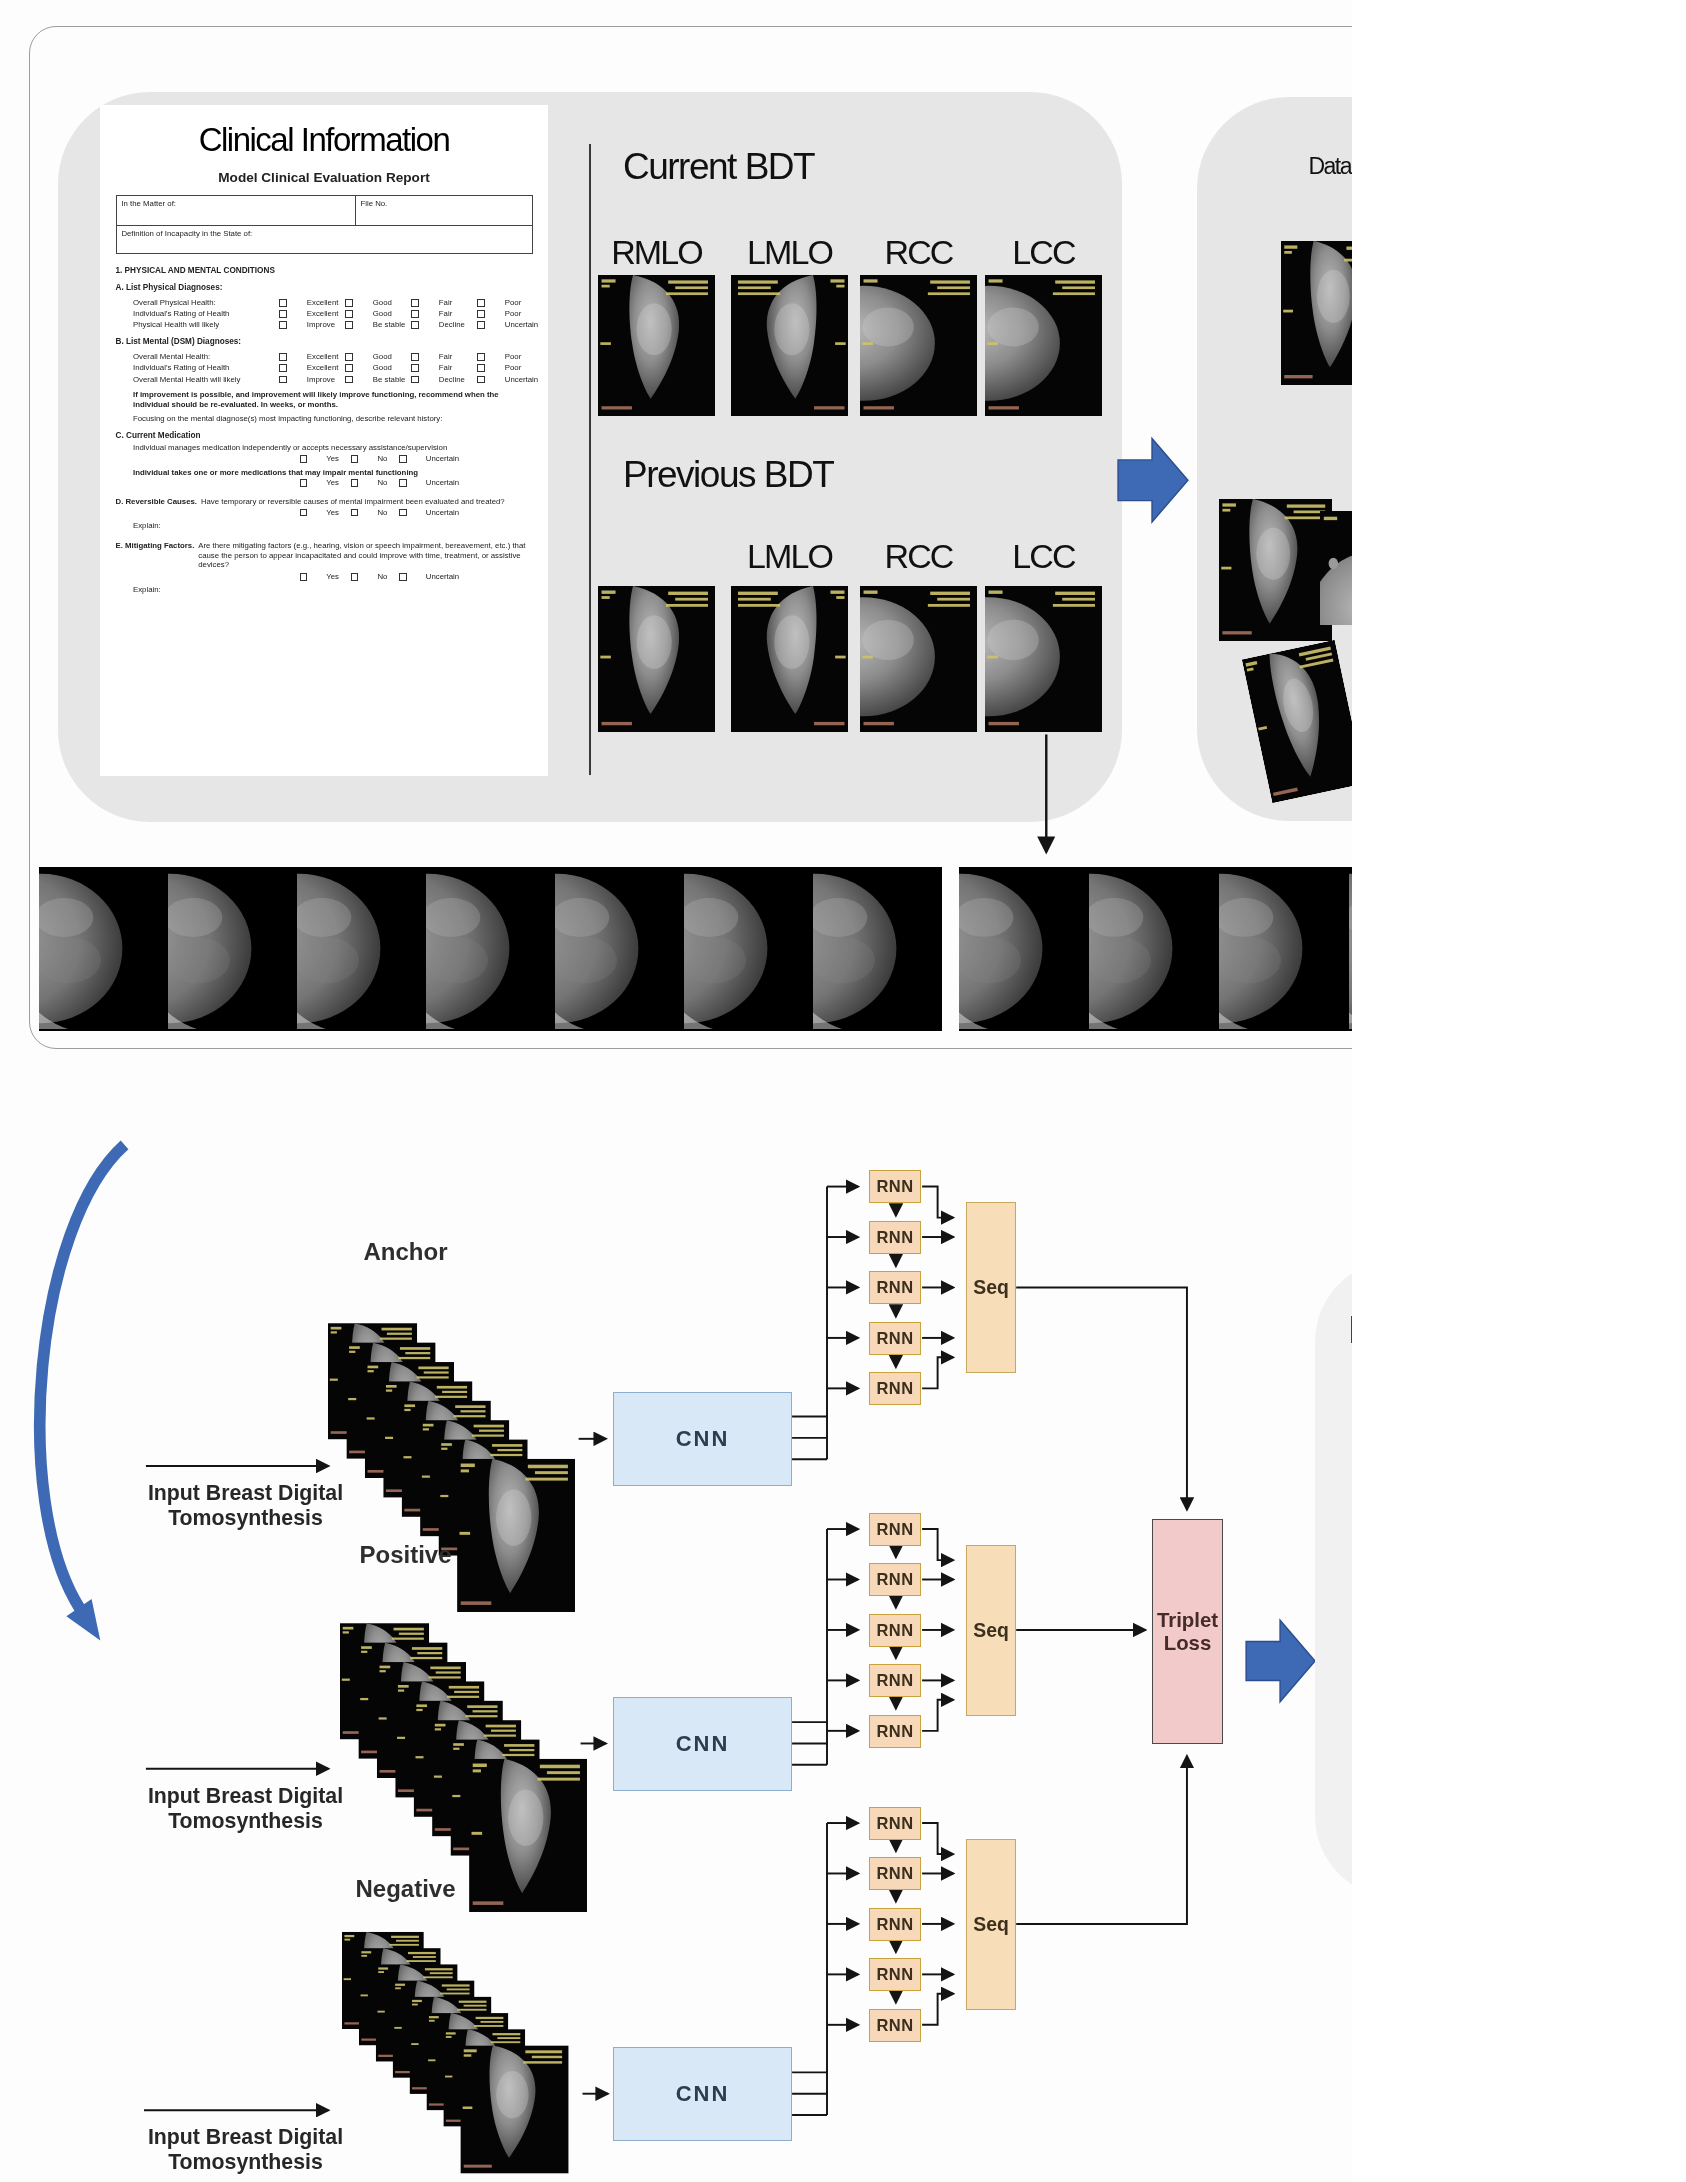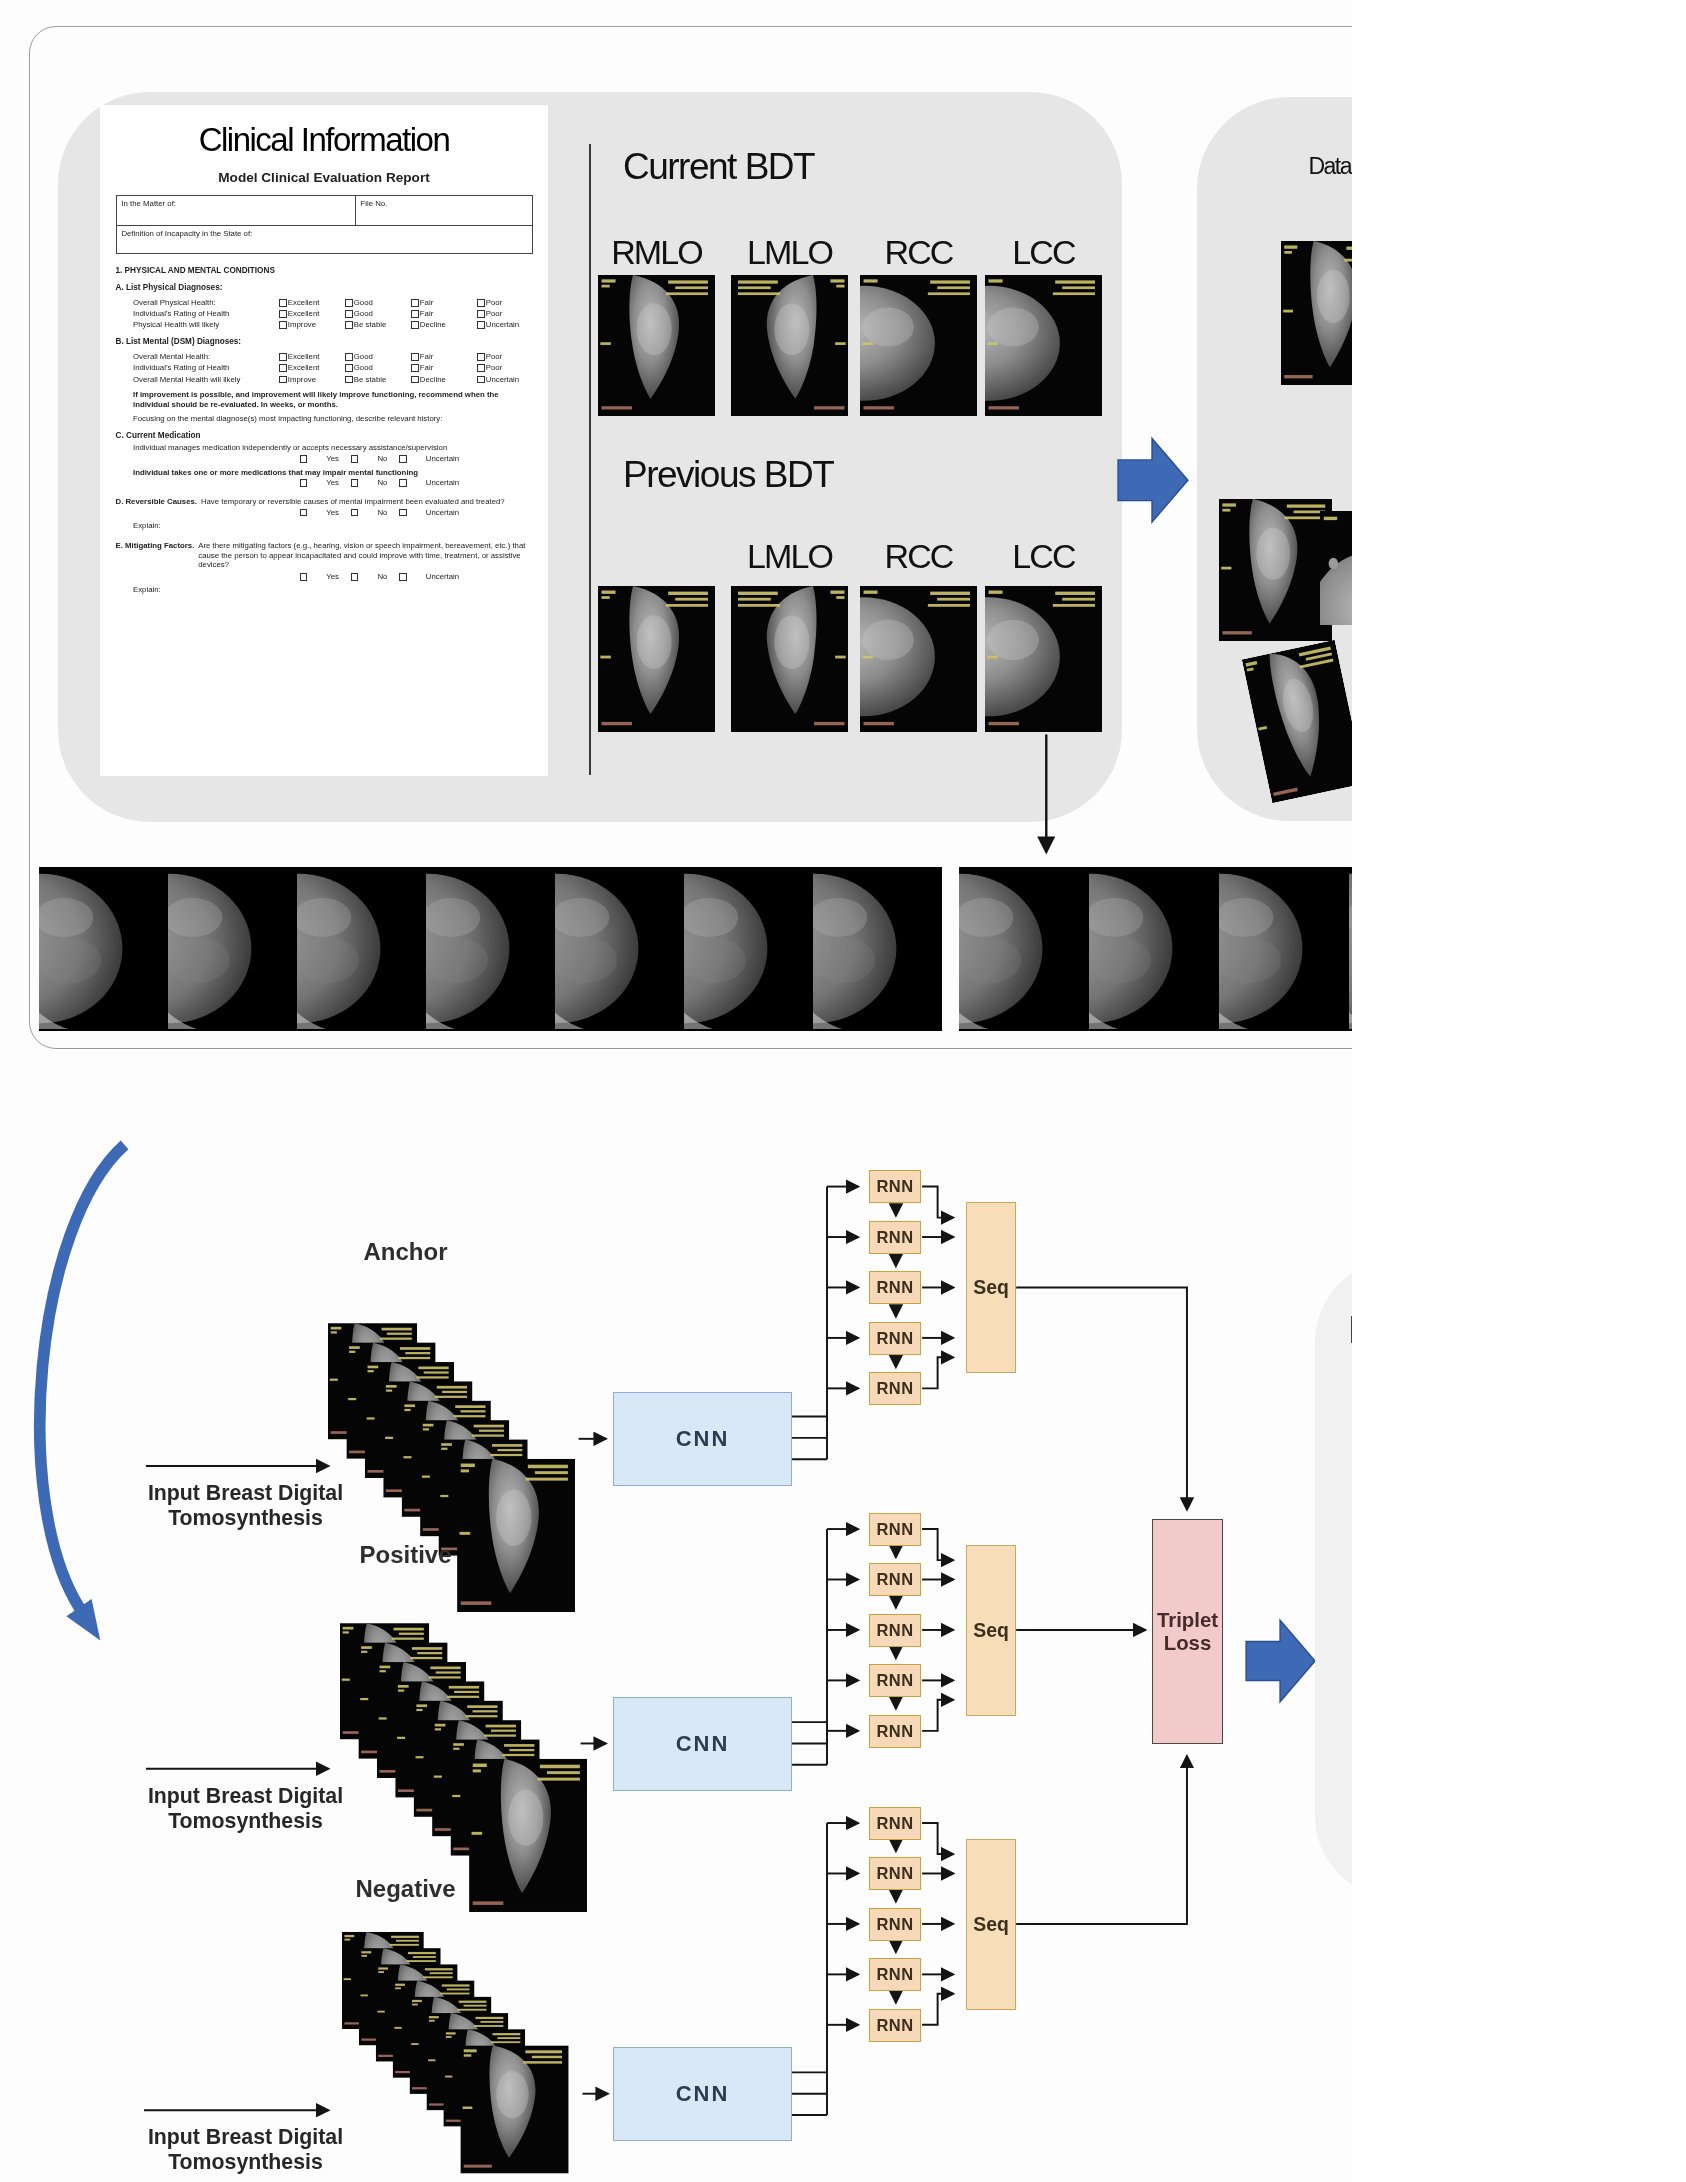--- a/index.html
+++ b/index.html
@@ -19,21 +19,21 @@
   .fsub{font-size:13.6px;font-weight:bold;text-align:center;margin-bottom:8.7px;}
   .ftable{border:1.2px solid #444;margin-bottom:11.6px;}
   .ftr{display:flex;border-bottom:1.2px solid #444;}
   .ftr:last-child{border-bottom:none;}
   .fcell{padding:2.9px 4.9px;}
   .bR{border-right:1.2px solid #444;}
   .fh{font-weight:bold;font-size:8.2px;margin:6.8px 0 4.9px 0;}
   .findent{margin-left:17.5px;}
   .frow{display:flex;margin-left:17.5px;margin-bottom:1.5px;align-items:center;}
   .flabel{width:146px;flex:none;}
-  .fopt{width:66px;flex:none;display:flex;align-items:center;gap:1px;text-align:right;}
+  .fopt{width:66px;flex:none;display:flex;align-items:center;gap:20px;text-align:right;}
   .cb{width:5.8px;height:5.8px;border:1px solid #333;flex:none;display:inline-block;background:#fff;}
   .fnote{margin-left:17.5px;margin-bottom:4.9px;}
   .bold{font-weight:bold;}
   .ync{display:flex;gap:11.6px;margin-left:184px;margin-top:1px;margin-bottom:3.9px;}
   .ycell{display:flex;align-items:center;gap:19px;}
   
   .box{display:flex;align-items:center;justify-content:center;font-weight:bold;box-sizing:border-box;}
   .cnn{width:179px;height:94px;background:#d9e8f7;border:1.6px solid #8faece;font-size:22px;
        letter-spacing:1.9px;color:#2e3c4e;}
   .rnn{width:52px;height:33px;background:#f7d9ba;border:1.6px solid #c9a23e;font-size:16.5px;

